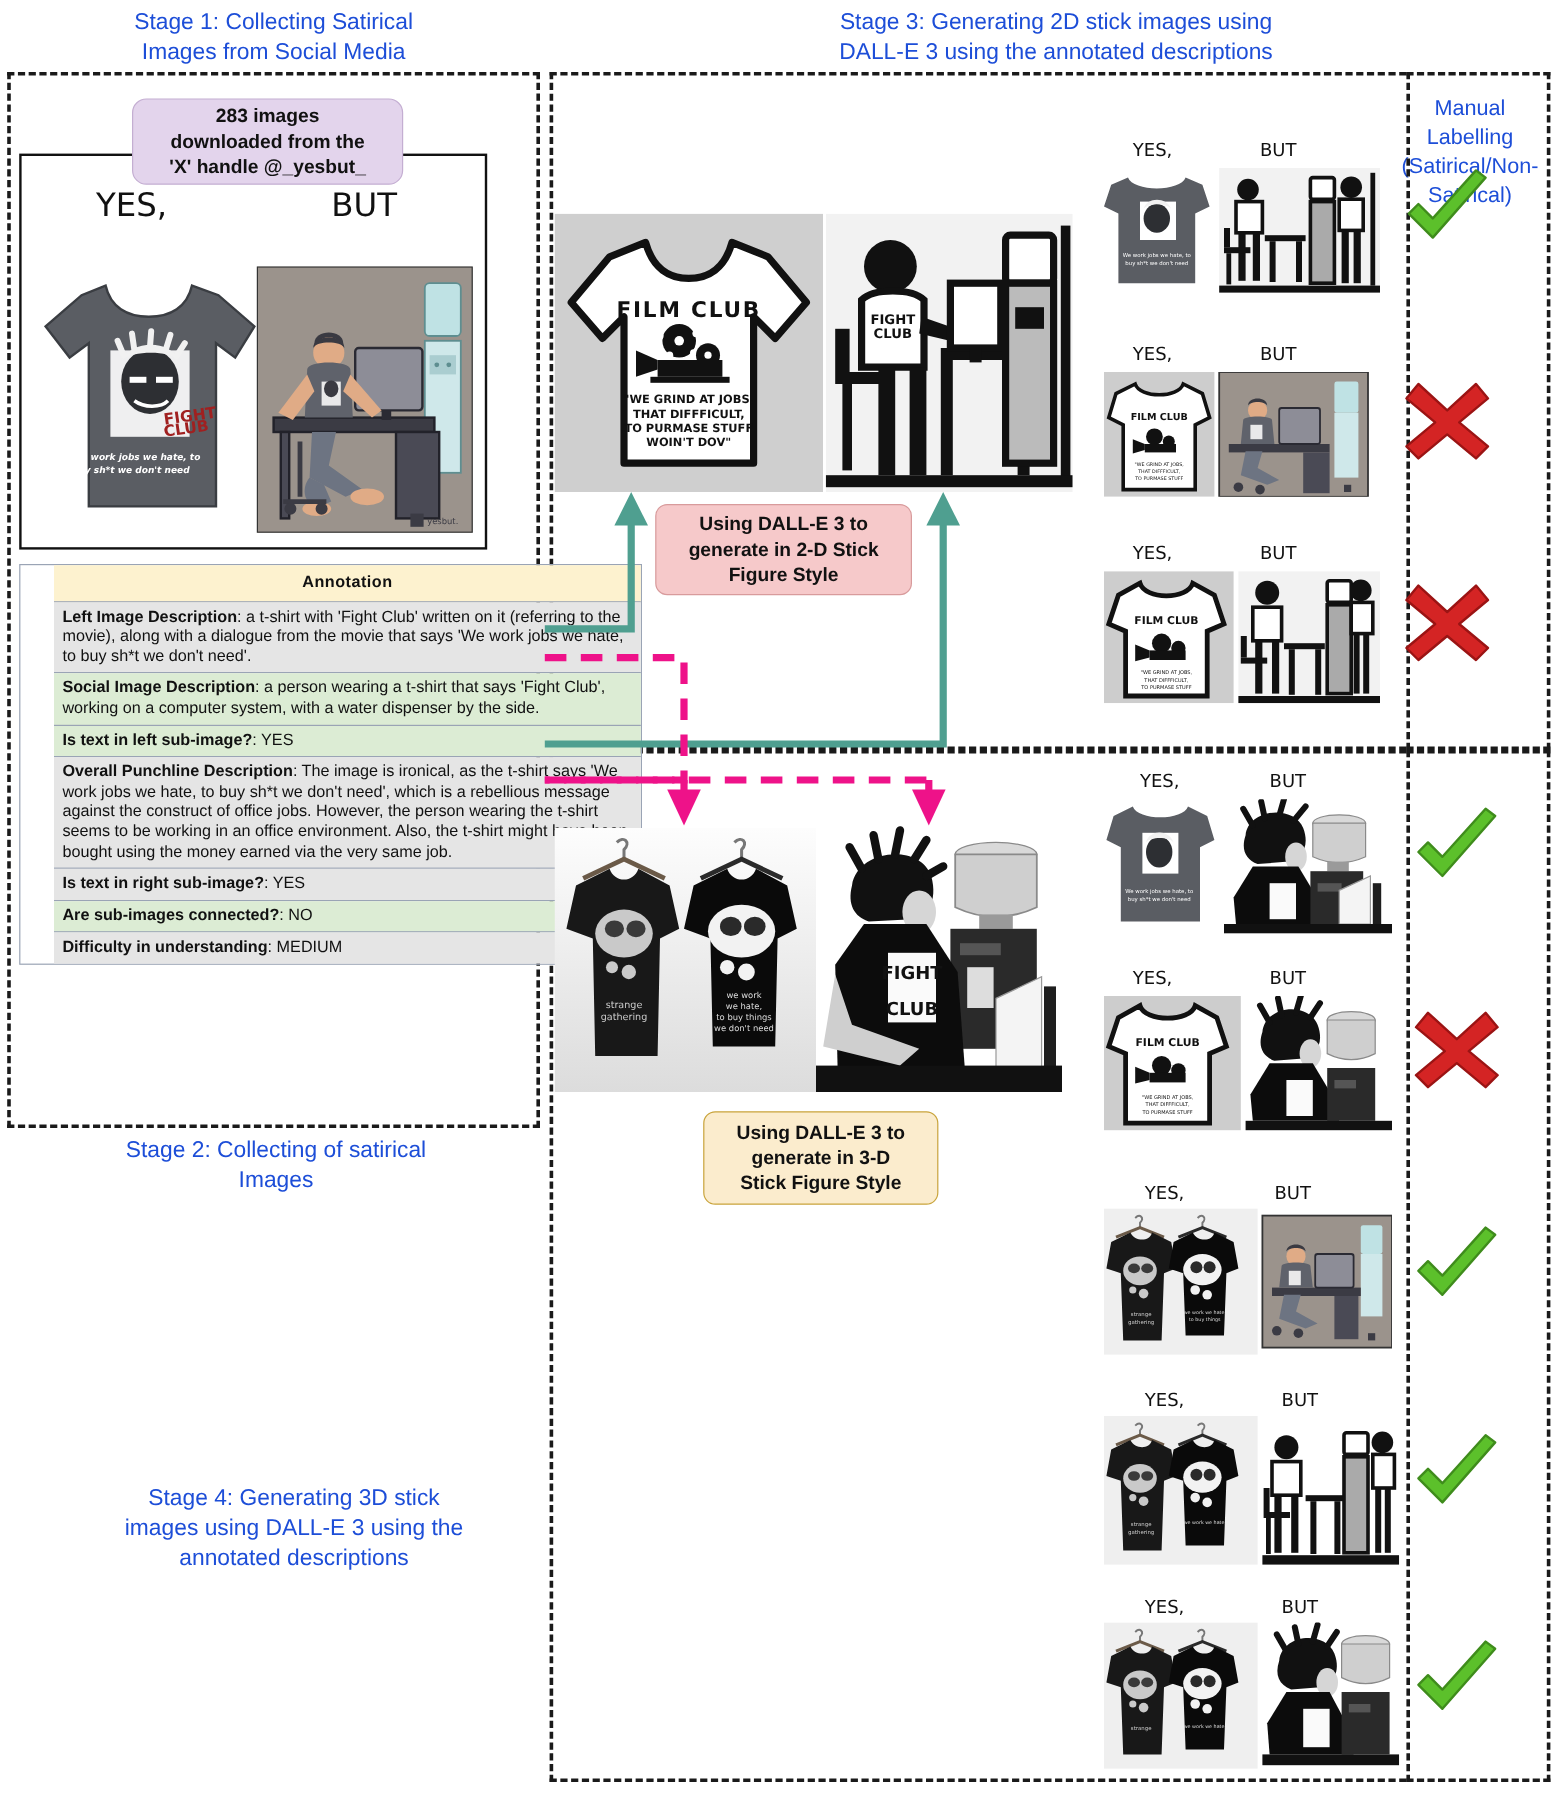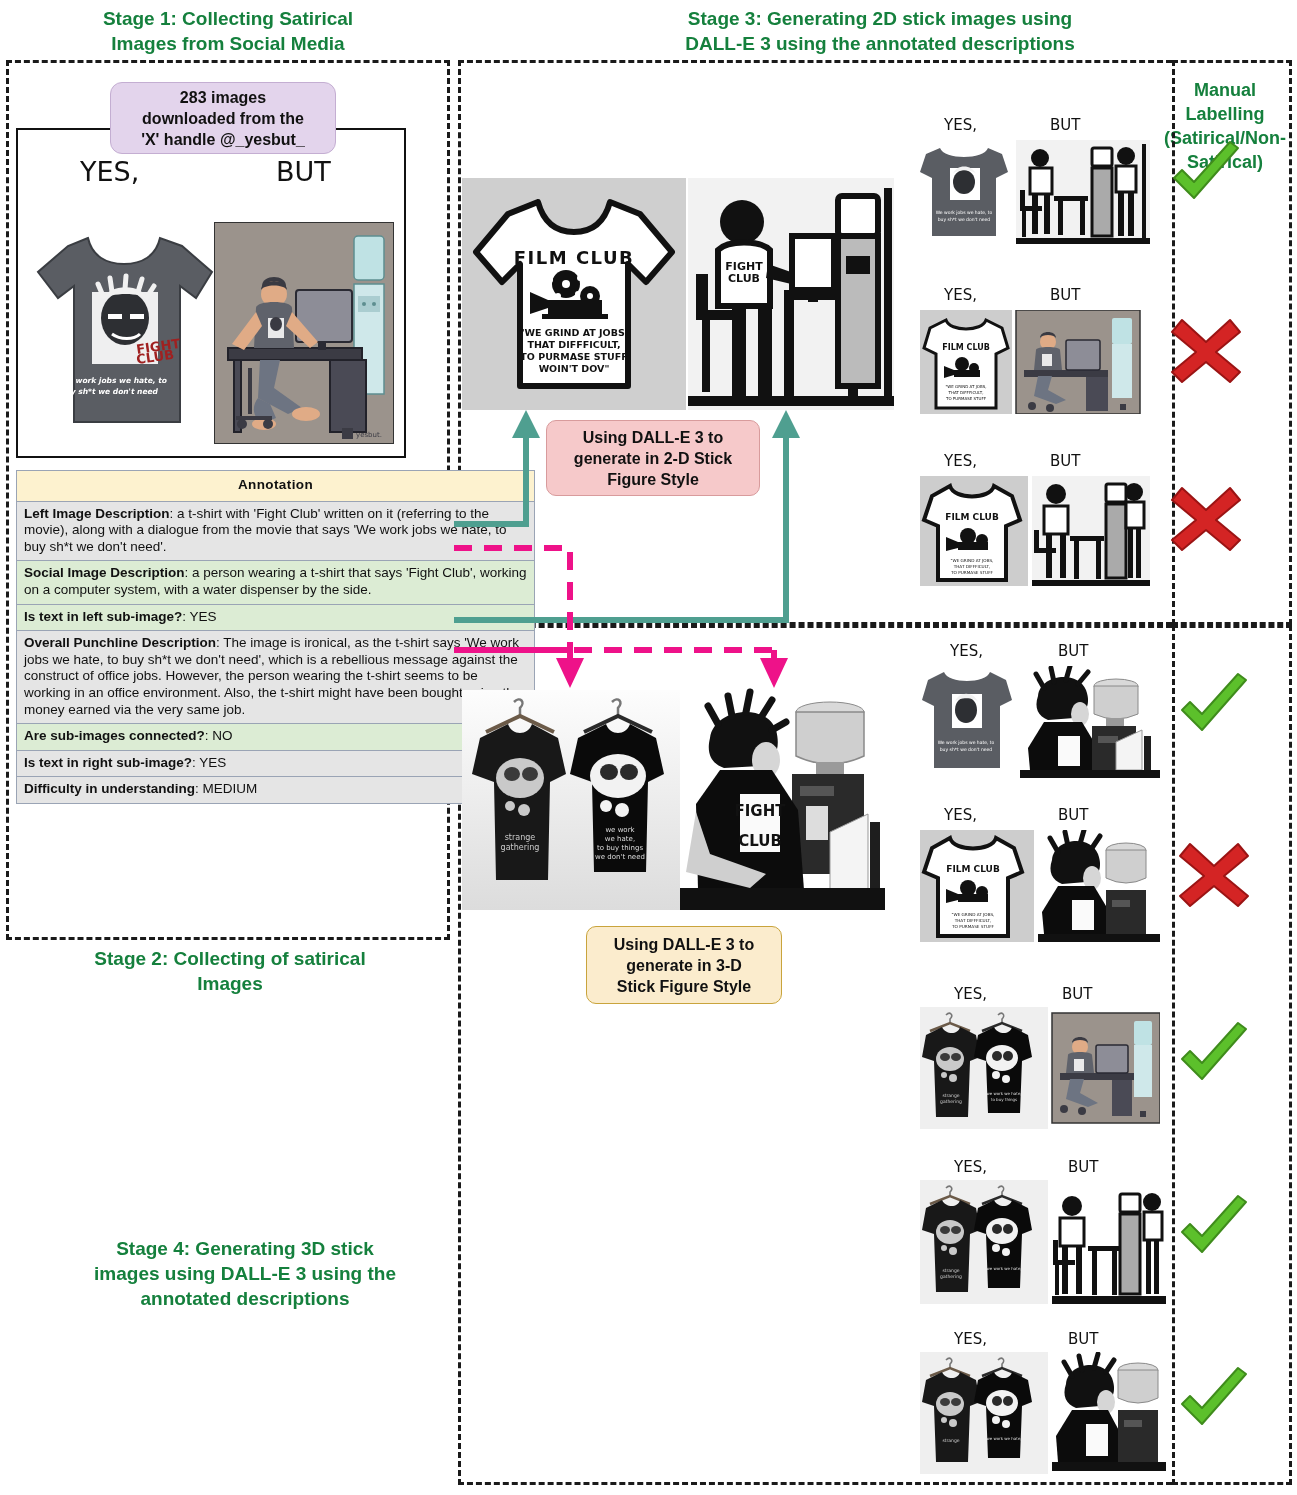--- a/index.html
+++ b/index.html
@@ -1,19 +1,19 @@
 <!DOCTYPE html>
 <html><head>
 <meta charset="utf-8">
 <style>
   html,body{margin:0;padding:0;background:#ffffff;}
   body{width:1297px;height:1495px;position:relative;font-family:"Liberation Sans",sans-serif;color:#111;}
 
   
-  .heading{position:absolute;text-align:center;font-weight:bold;font-size:19px;line-height:25px;color:#15803d;}
+  .heading{position:absolute;text-align:center;font-weight:normal;font-size:19px;line-height:25px;color:#1d4ed8;}
 
   
   .dashed-box{position:absolute;border:3px dashed #1a1a1a;box-sizing:border-box;}
 
   
   .pill{position:absolute;box-sizing:border-box;text-align:center;font-weight:bold;
         line-height:21px;display:flex;align-items:center;justify-content:center;}
   .pill-purple{background:#e3d4ec;border:1px solid #c4aed2;border-radius:12px;font-size:16px;color:#111;}
   .pill-pink{background:#f6c9ca;border:1px solid #d89b9c;border-radius:10px;font-size:16px;color:#111;}
   .pill-cream{background:#fbeccd;border:1px solid #c9a43c;border-radius:10px;font-size:16px;color:#111;}
@@ -129,45 +129,45 @@
 
     <rect x="128" y="206" width="11" height="11" fill="#3b3b44"></rect>
     <text class="tiny" x="142" y="215" font-size="7" fill="#3b3b44">yesbut.</text>
   </svg>
 </div>
 
 <div class="pill pill-purple" style="left:110px;top:82px;width:226px;height:72px;white-space:pre-line;">283 images
 downloaded from the
 'X' handle @_yesbut_</div>
 
-<div class="annot" style="left:16px;top:470px;width:519px;">
+<div class="annot" style="left:16px;top:470px;width:519px;padding-left:28px;">
   <div class="arow ahead">Annotation</div>
 
   <div class="arow blue">
     <b>Left Image Description</b><span>: a t-shirt with 'Fight Club' written on it (referring to the movie), along with a dialogue from the movie that says 'We work jobs we hate, to buy sh*t we don't need'.</span>
   </div>
 
   <div class="arow green">
     <b>Social Image Description</b><span>: a person wearing a t-shirt that says 'Fight Club', working on a computer system, with a water dispenser by the side.</span>
   </div>
 
   <div class="arow green">
     <b>Is text in left sub-image?</b><span>: YES</span>
   </div>
 
   <div class="arow blue">
     <b>Overall Punchline Description</b><span>: The image is ironical, as the t-shirt says 'We work jobs we hate, to buy sh*t we don't need', which is a rebellious message against the construct of office jobs. However, the person wearing the t-shirt seems to be working in an office environment. Also, the t-shirt might have been bought using the money earned via the very same job.</span>
   </div>
 
+  <div class="arow blue">
+    <b>Is text in right sub-image?</b><span>: YES</span>
+  </div>
+
   <div class="arow green">
     <b>Are sub-images connected?</b><span>: NO</span>
-  </div>
-
-  <div class="arow blue">
-    <b>Is text in right sub-image?</b><span>: YES</span>
   </div>
 
   <div class="arow blue">
     <b>Difficulty in understanding</b><span>: MEDIUM</span>
   </div>
 </div>
 
 <div class="thumb" style="left:462px;top:178px;width:224px;height:232px;">
   <svg width="224" height="232" viewBox="0 0 224 232">
     <rect width="224" height="232" fill="#cfcfcf"></rect>

